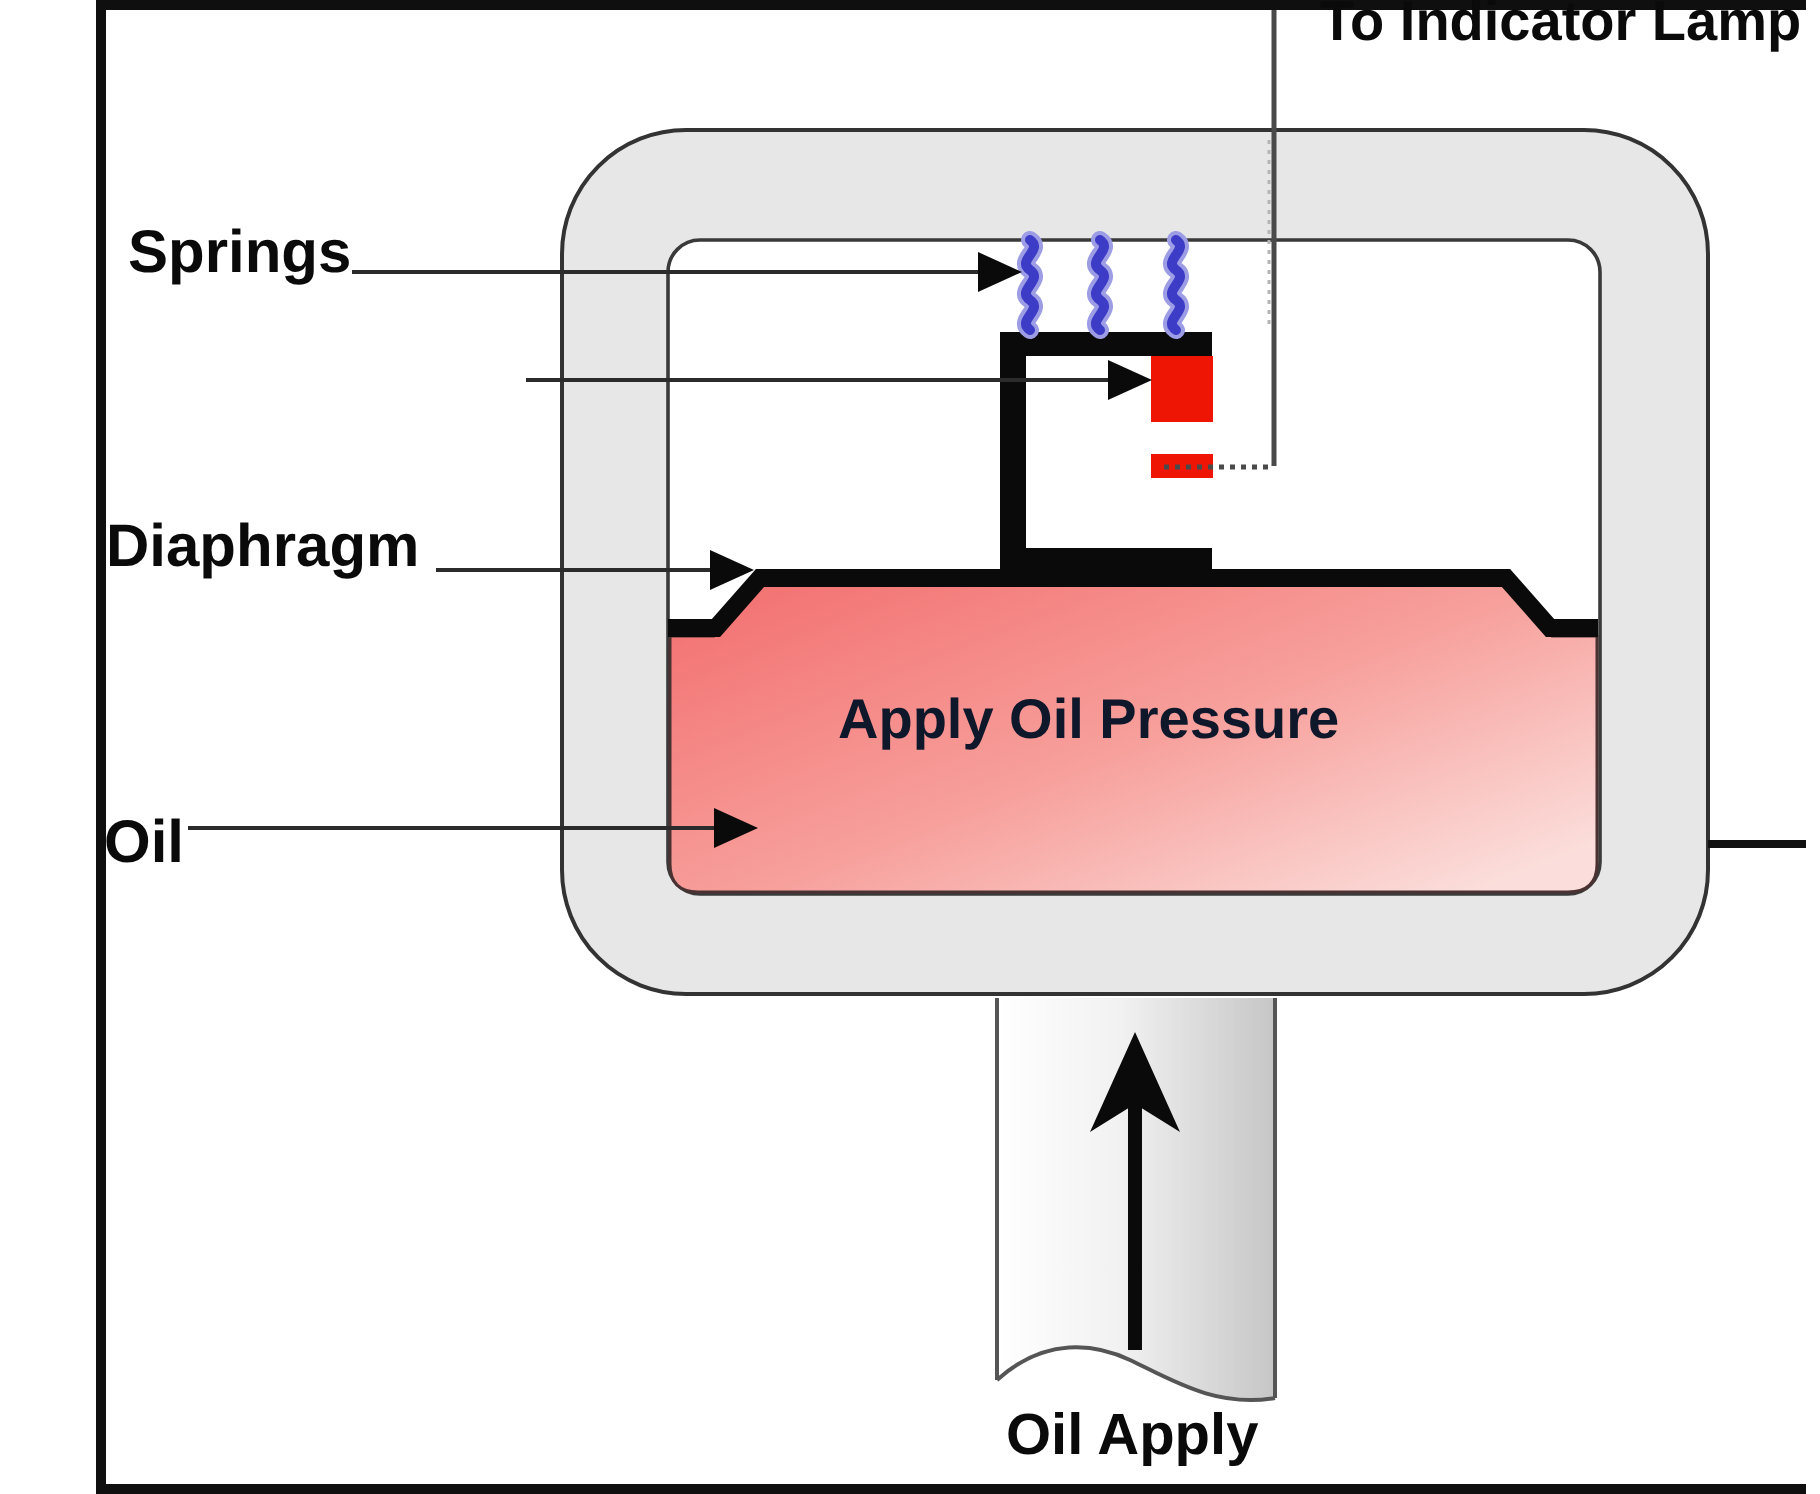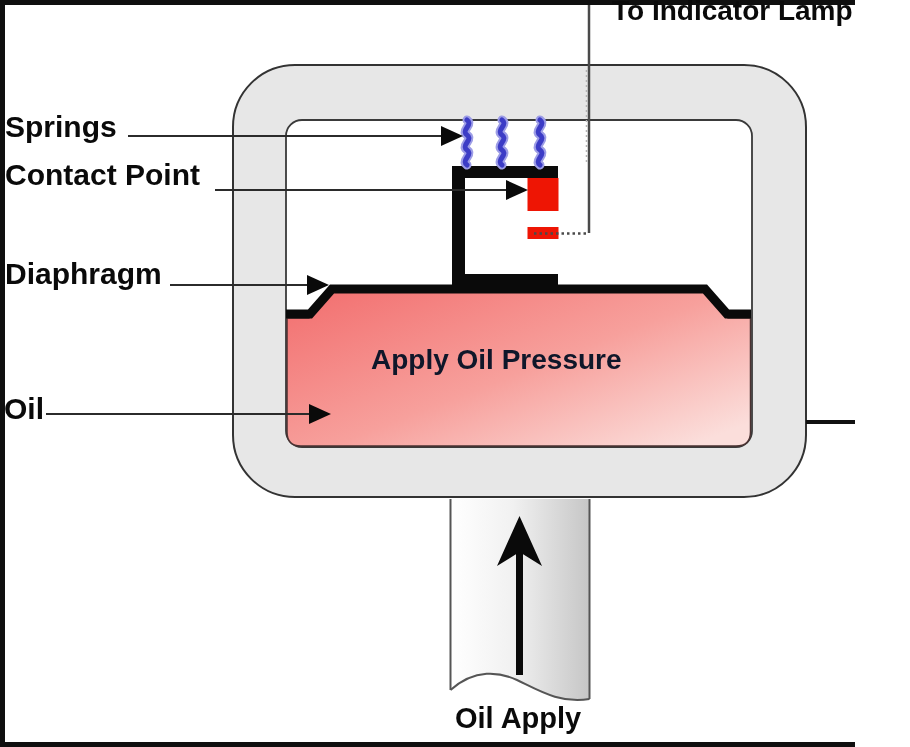--- a/index.html
+++ b/index.html
@@ -2,36 +2,37 @@
 <html><head>
 <meta charset="utf-8">
 <style>
   html,body{margin:0;padding:0;background:#ffffff;}
   #stage{
     position:relative;
     width:855px;height:747px;
     background:#ffffff;
     overflow:hidden;
     font-family:"Liberation Sans", sans-serif;
+    margin-left:48px;
   }
   #diagram-svg{position:absolute;left:0;top:0;width:910px;height:747px;}
   .lbl{
     position:absolute;
     font-weight:bold;
     color:#0a0a0a;
     line-height:1.05;
     white-space:nowrap;
     user-select:none;
   }
   .lbl-left{font-size:30px;}
   #lbl-lamp{left:612px;top:-4px;font-size:28px;}
-  #lbl-springs{left:5px;top:111px;}
+  #lbl-springs{left:5px;top:111px;padding-left:11px;}
   #lbl-contact{left:5px;top:159px;}
   #lbl-diaphragm{left:5px;top:258px;}
-  #lbl-oil{left:4px;top:393px;}
+  #lbl-oil{left:4px;top:406px;}
   #lbl-apply{left:371px;top:345px;font-size:28px;color:#0f172a;}
   #lbl-inlet{left:455px;top:703px;font-size:29px;}
 </style>
 </head>
 <body>
 
 <div id="stage">
 
   <svg id="diagram-svg" viewBox="0 0 910 747">
     <defs>
@@ -114,19 +115,18 @@
     <g fill="#0f0f0f">
       <rect x="0" y="0" width="910" height="5"></rect>
       <rect x="0" y="0" width="5" height="747"></rect>
       <rect x="902" y="0" width="8" height="747"></rect>
       <rect x="0" y="742" width="910" height="5"></rect>
     </g>
   </svg>
 
   <div class="lbl" id="lbl-lamp">To Indicator Lamp</div>
   <div class="lbl lbl-left" id="lbl-springs">Springs</div>
-  <div class="lbl lbl-left" id="lbl-contact">Contact Point</div>
   <div class="lbl lbl-left" id="lbl-diaphragm">Diaphragm</div>
   <div class="lbl lbl-left" id="lbl-oil">Oil</div>
   <div class="lbl" id="lbl-apply">Apply Oil Pressure</div>
   <div class="lbl" id="lbl-inlet">Oil Apply</div>
 
 </div>
 
 </body></html>

